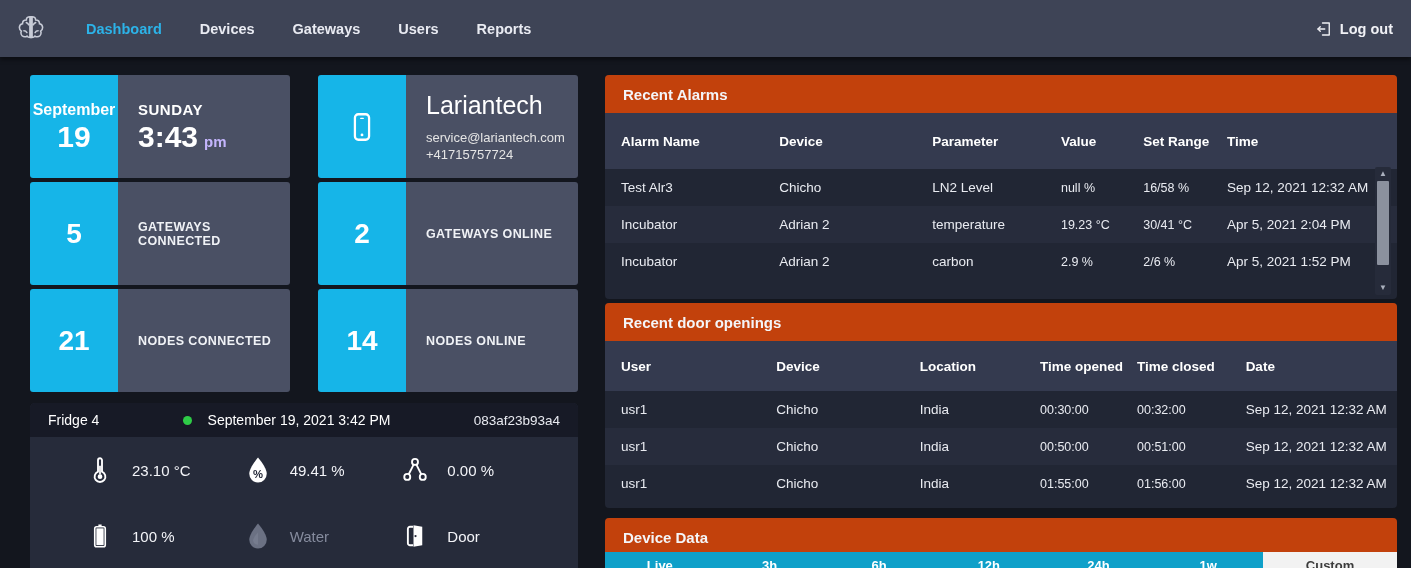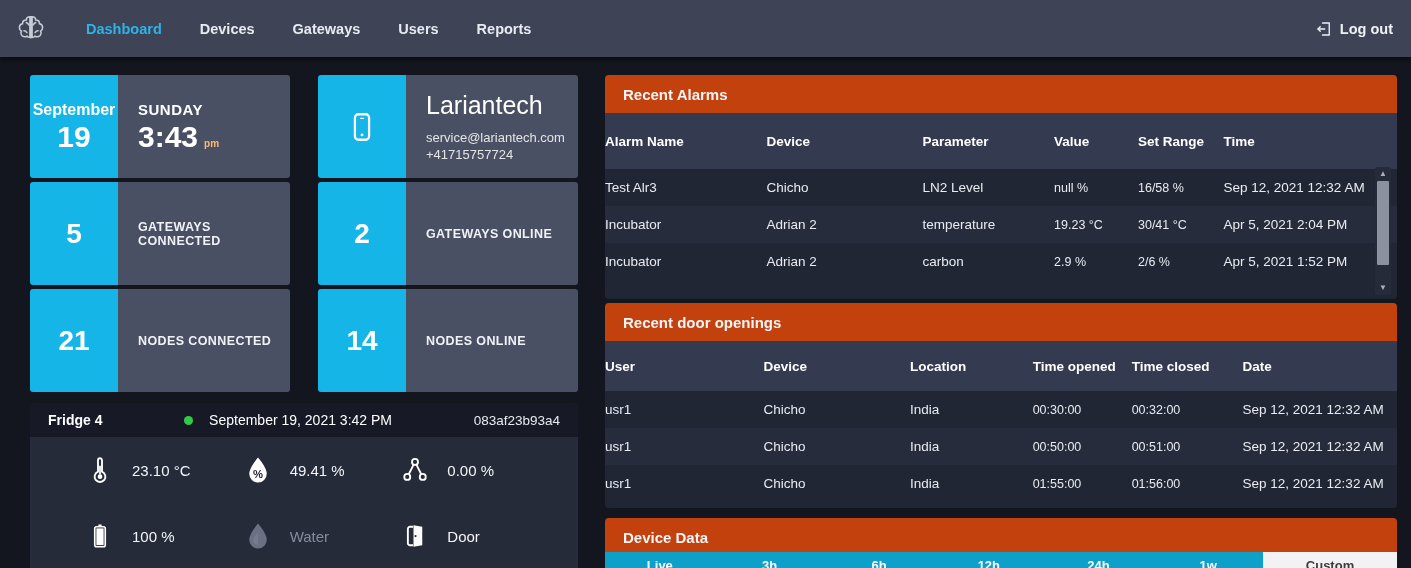--- a/index.html
+++ b/index.html
@@ -20,50 +20,50 @@
   
   .card{position:absolute;width:260px;height:103px;display:flex;border-radius:3px;overflow:hidden}
   .card-accent{flex:0 0 88px;background:#16b5e8;display:flex;flex-direction:column;
                align-items:center;justify-content:center;color:#fff}
   .card-body{flex:1;background:#4a5064;display:flex;flex-direction:column;justify-content:center;padding-left:20px}
   .month{font-size:16px;font-weight:600;margin-bottom:3px}
   .day{font-size:30px;font-weight:700;line-height:1}
   .weekday{font-size:15px;font-weight:700;letter-spacing:.5px;margin-bottom:4px}
   .time-row{display:flex;align-items:baseline;gap:6px}
   .time{font-size:30px;font-weight:700;line-height:1}
-  .meridiem{font-size:10px;color:#fdba74;font-weight:600}
+  .meridiem{font-size:15px;color:#c4b5fd;font-weight:600}
   .company-name{font-size:25px;font-weight:400;margin-bottom:8px}
   .company-line{font-size:13px;color:#e5e5e5;margin-top:2px}
   .stat-value{font-size:28px;font-weight:700}
   .stat-label{font-size:12.5px;font-weight:700;letter-spacing:.4px;color:#f0f2f6}
 
   
   .device-panel{position:absolute;left:30px;top:403px;width:548px;height:215px;
                 background:#262b3a;border-radius:5px;overflow:hidden}
   .device-header{height:34px;background:#171a26;display:flex;align-items:center;
                  justify-content:space-between;padding:0 18px;font-size:14px}
-  .device-name{font-weight:700}
+  .device-name{font-weight:400}
   .device-ts{display:flex;align-items:center;gap:16px}
   .status-dot{width:9px;height:9px;border-radius:50%;background:#2ecc47}
   .device-id{font-size:13.5px;color:#e8eaf0}
   .sensor-grid{display:grid;grid-template-columns:1fr 1fr 1fr;padding:0 20px 0 55px}
   .sensor{display:flex;align-items:center;gap:17px;height:66px}
   .sensor svg{width:30px;height:30px;flex:0 0 30px}
   .sensor-value{font-size:15px;color:#f3f4f8}
   .sensor.muted .sensor-value{color:#858b9d}
 
   
   .panel{position:absolute;left:605px;width:792px;border-radius:4px;overflow:hidden;background:#212634}
   .panel-title{height:38px;background:#c2410c;display:flex;align-items:center;
                padding:0 18px;font-size:15px;font-weight:700;color:#f4f5f8}
   .alarms{top:75px;height:224px}
   .doors{top:303px;height:205px}
   .devicedata{top:518px;height:90px;background:#191c29}
 
-  .trow{display:grid;align-items:center;}
+  .trow{display:grid;align-items:center;padding-left:16px}
   .alarm-table .trow{grid-template-columns:20.4% 19.7% 16.6% 10.6% 10.8% 21.9%}
   .door-table  .trow{grid-template-columns:20% 18.5% 15.5% 12.5% 14% 19.5%}
   .thead{background:#343a4f;font-weight:700;font-size:13.5px;color:#fff}
   .alarm-table .thead{height:56px}
   .door-table  .thead{height:50px}
   .trow:not(.thead){height:37px;font-size:13.5px;color:#e9ebf1}
   .trow:not(.thead) .tcell:nth-child(4),
   .trow:not(.thead) .tcell:nth-child(5){font-size:12.5px}
   .trow.odd{background:#212634}
   .trow.even{background:#272c3c}

